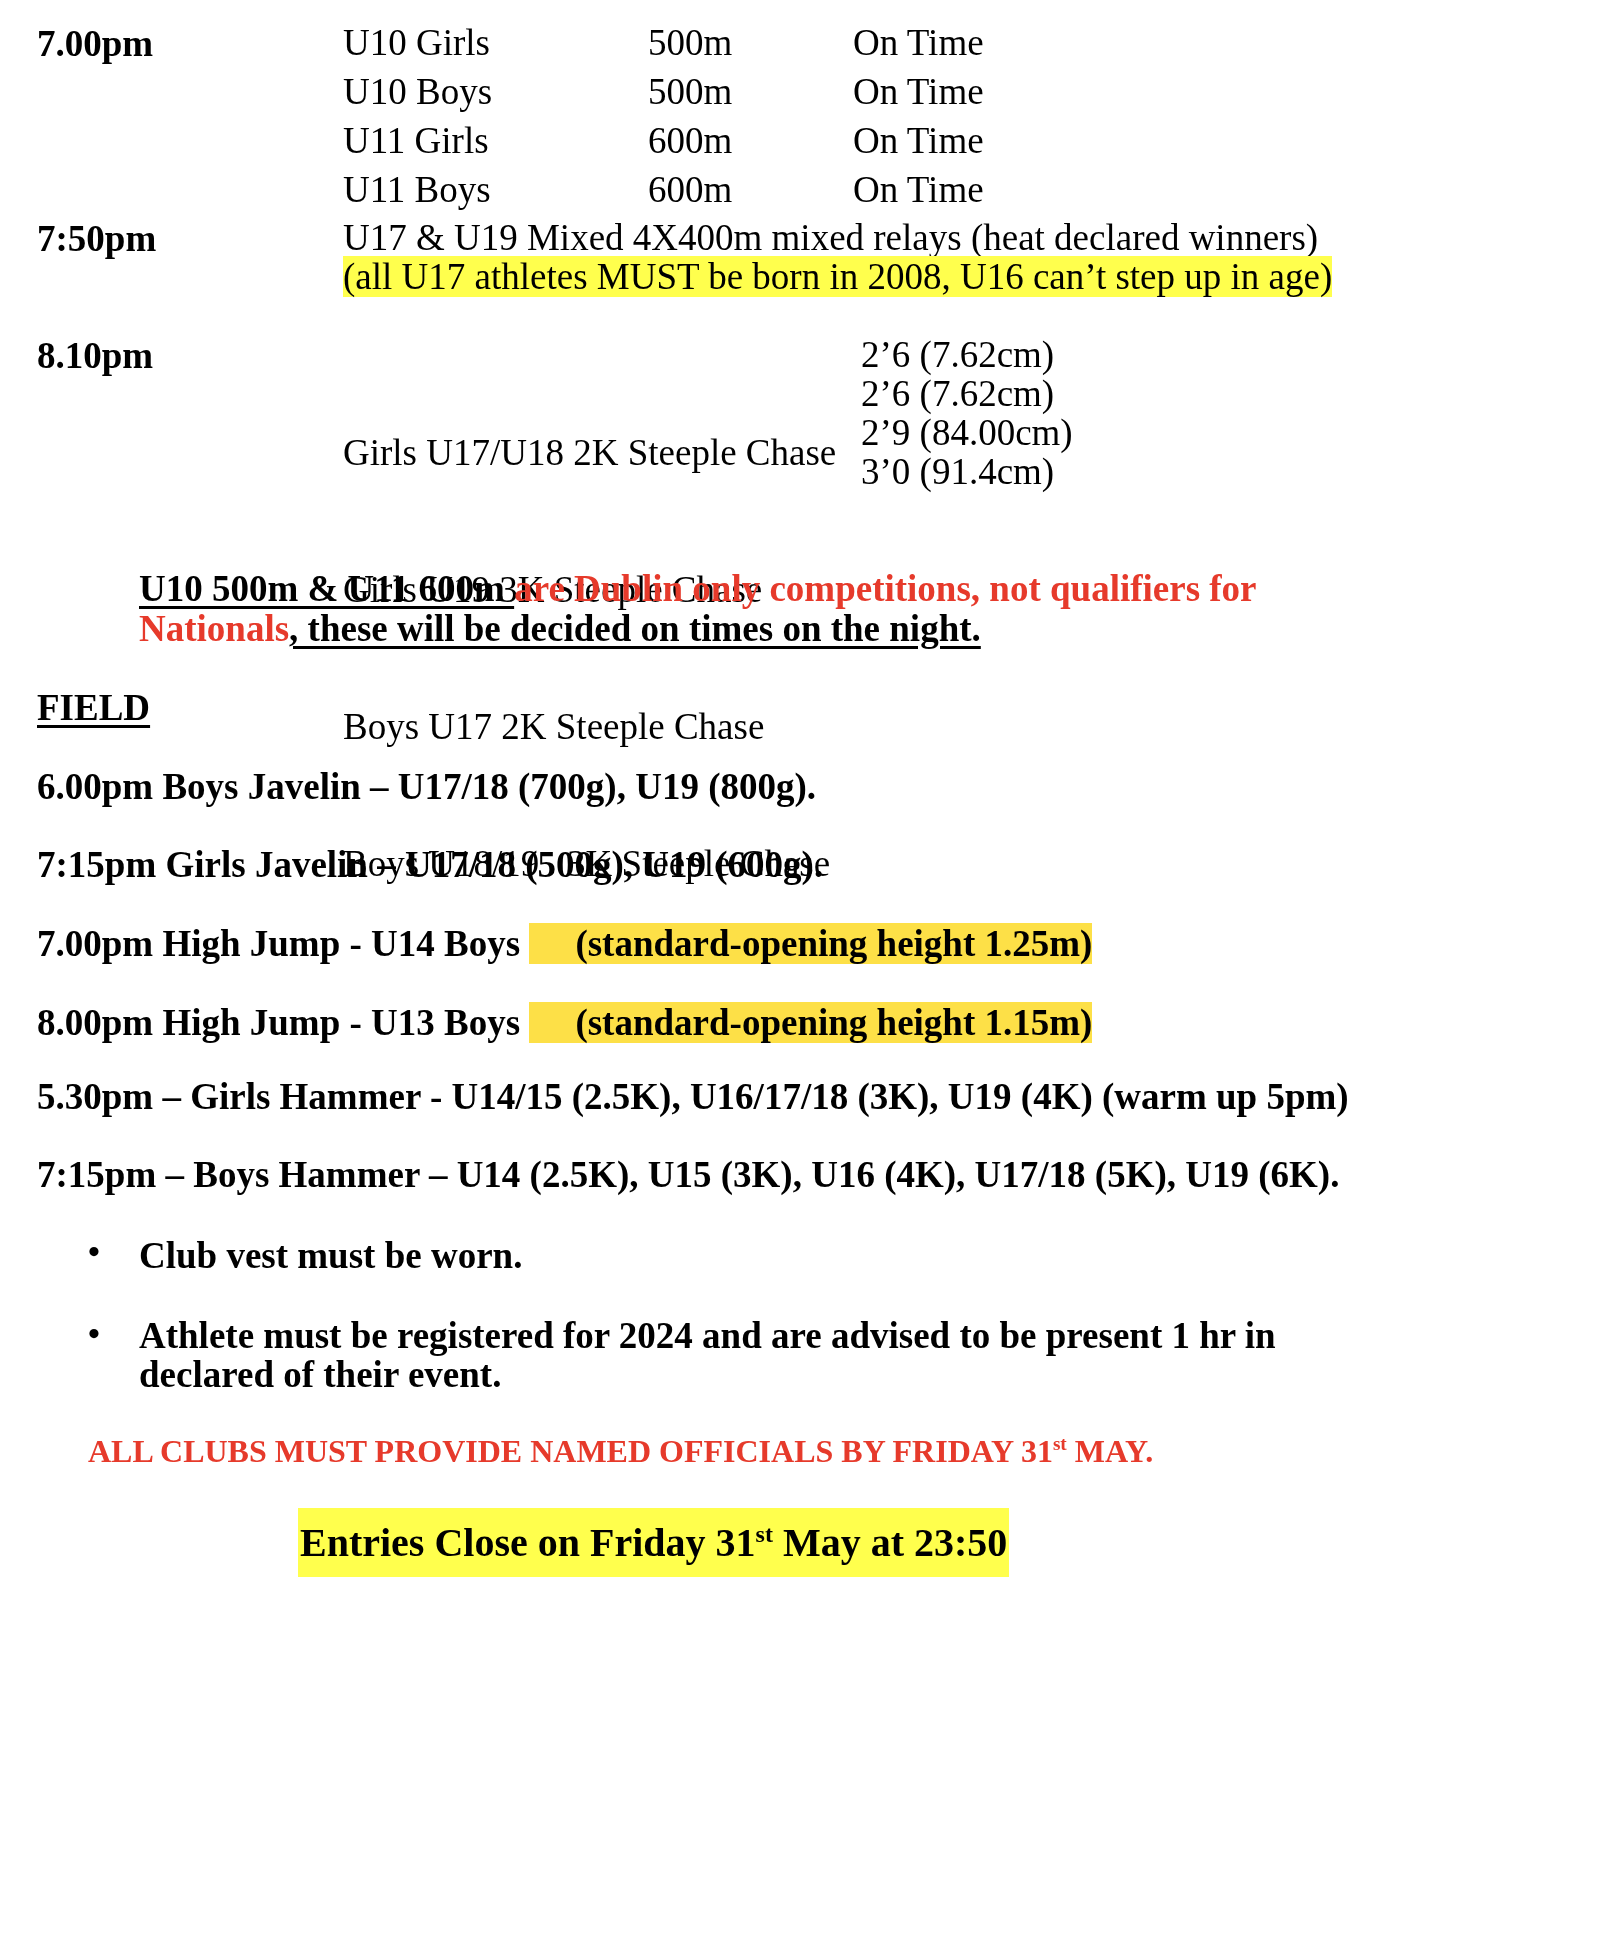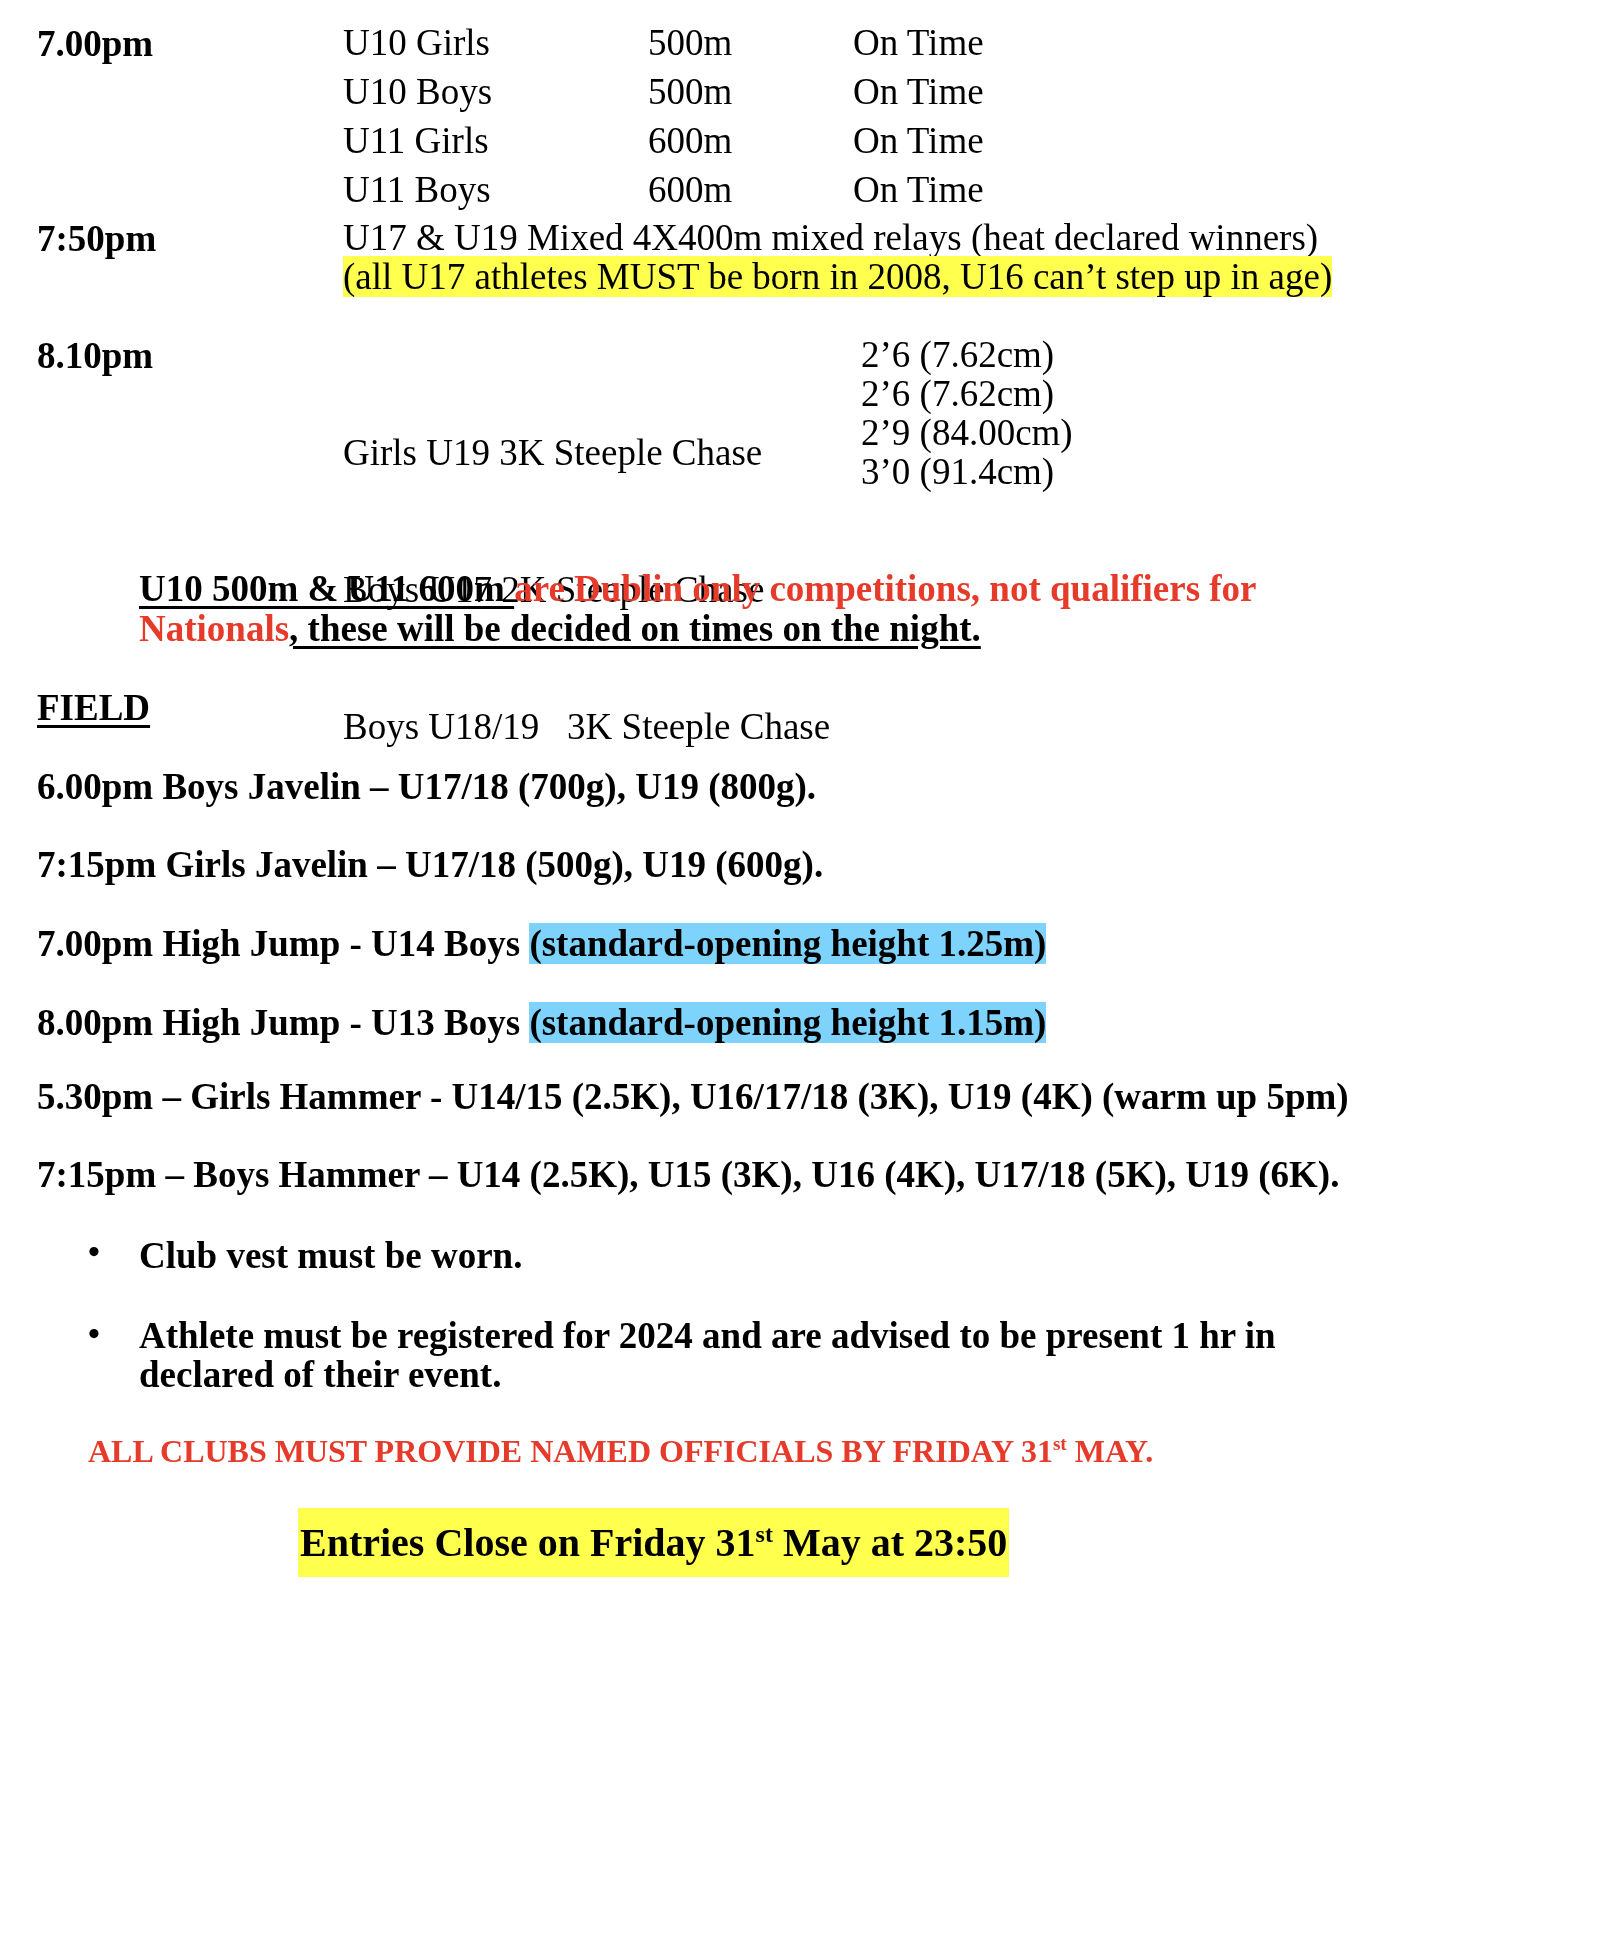--- a/index.html
+++ b/index.html
@@ -6,21 +6,21 @@
   body {
     width: 1604px; height: 1958px; position: relative; overflow: hidden;
     font-family: "Liberation Serif", "DejaVu Serif", serif;
     color: #000000;
   }
   .abs { position: absolute; white-space: nowrap; }
   .time { font-weight: bold; font-size: 37px; }
   .reg { font-size: 37px; line-height: 49px; }
   .bold { font-weight: bold; font-size: 37px; }
   .hl-yellow { background: #ffff4d; }
-  .hl-cyan { background: #7dd3fc; }
+  .hl-cyan { background: #fde047; padding-left: 46px; }
   .red { color: #e63a2b; }
   .ul { text-decoration: underline; text-decoration-thickness: 3px; text-underline-offset: 5px; }
   .bullet { position: absolute; font-size: 34px; font-weight: bold; }
   sup { font-size: 60%; vertical-align: super; line-height: 0; }
   .col-line { height: 49px; }
 </style>
 </head>
 <body>
 
 <div class="abs time" style="left:37px; top:22px;">7.00pm</div>
@@ -44,20 +44,21 @@
 </div>
 
 <div class="abs time" style="left:37px; top:217px;">7:50pm</div>
 <div class="abs reg" style="left:343px; top:213px;">U17 &amp; U19 Mixed 4X400m mixed relays (heat declared winners)</div>
 <div class="abs reg" style="left:343px; top:252px;">
   <span class="hl-yellow">(all U17 athletes MUST be born in 2008, U16 can’t step up in age)</span>
 </div>
 
 <div class="abs time" style="left:37px; top:334px;">8.10pm</div>
 <div class="abs reg" style="left:343px; top:330px; white-space:pre;">
+  <div class="col-line" style="height:39px;">Girls U17/U18 2K Steeple Chase</div>
   <div class="col-line" style="height:39px;">Girls U19 3K Steeple Chase</div>
   <div class="col-line" style="height:39px;">Boys U17 2K Steeple Chase</div>
   <div class="col-line" style="height:39px;">Boys U18/19   3K Steeple Chase</div>
 </div>
 <div class="abs reg" style="left:861px; top:330px;">
   <div class="col-line" style="height:39px;">2’6 (7.62cm)</div>
   <div class="col-line" style="height:39px;">2’6 (7.62cm)</div>
   <div class="col-line" style="height:39px;">2’9 (84.00cm)</div>
   <div class="col-line" style="height:39px;">3’0 (91.4cm)</div>
 </div>

